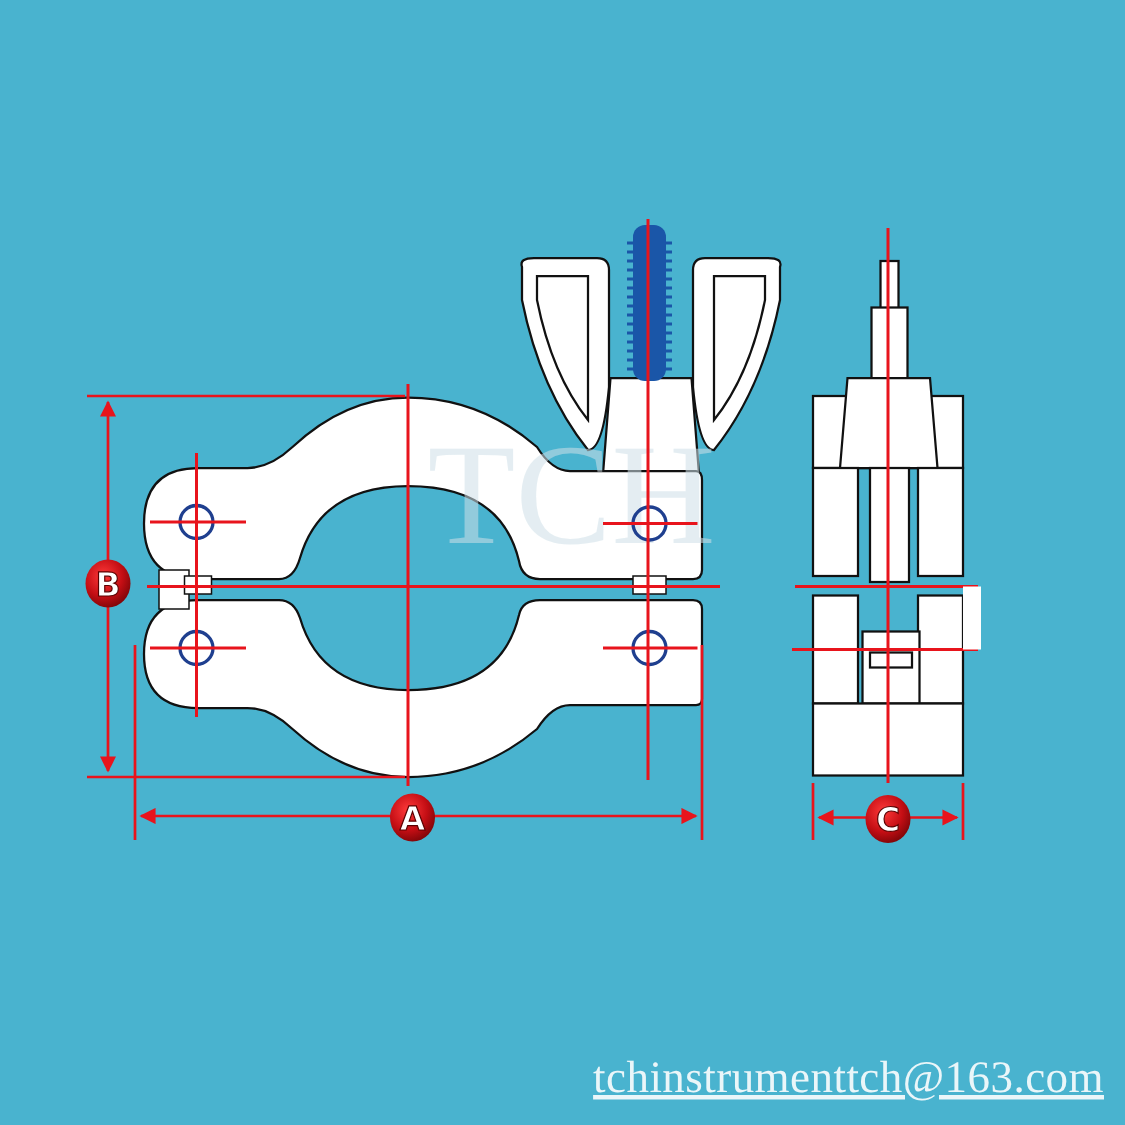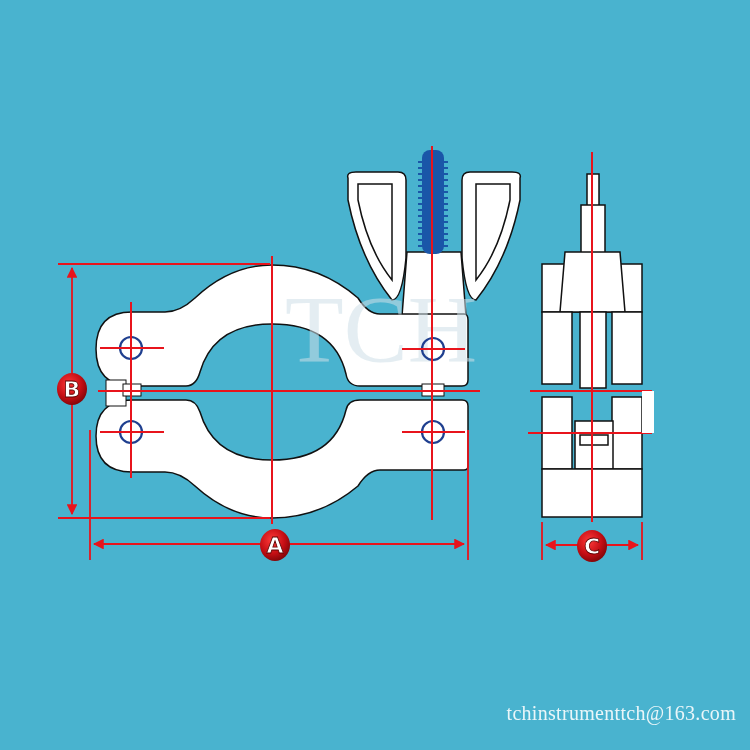--- a/index.html
+++ b/index.html
@@ -1,18 +1,18 @@
 <!DOCTYPE html>
 <html><head>
 <meta charset="utf-8">
 <style>
   html, body { margin: 0; padding: 0; }
   body { width: 750px; height: 750px; background: #49b3cf; position: relative; overflow: hidden; }
   svg { position: absolute; left: 0; top: 0; }
-  .email { position: absolute; right: 14px; top: 702px; font-family: "Liberation Serif", "DejaVu Serif", serif; font-size: 20px; color: #eaf6f9; letter-spacing: 0.3px; }
+  .email { position: absolute; right: 14px; top: 702px; font-family: "Liberation Serif", "DejaVu Serif", serif; font-size: 30px; color: #eaf6f9; letter-spacing: 0.3px; text-decoration: underline; }
   .watermark { font-family: "Liberation Serif", serif; }
   .badge-text { font-family: "DejaVu Sans", sans-serif; font-weight: bold; }
 </style>
 </head>
 <body>
 
 <svg width="750" height="750" viewBox="0 0 750 750">
   <defs>
     <radialGradient id="badgeGrad" cx="40%" cy="35%" r="70%">
       <stop offset="0%" stop-color="#ff3a3a"></stop>

